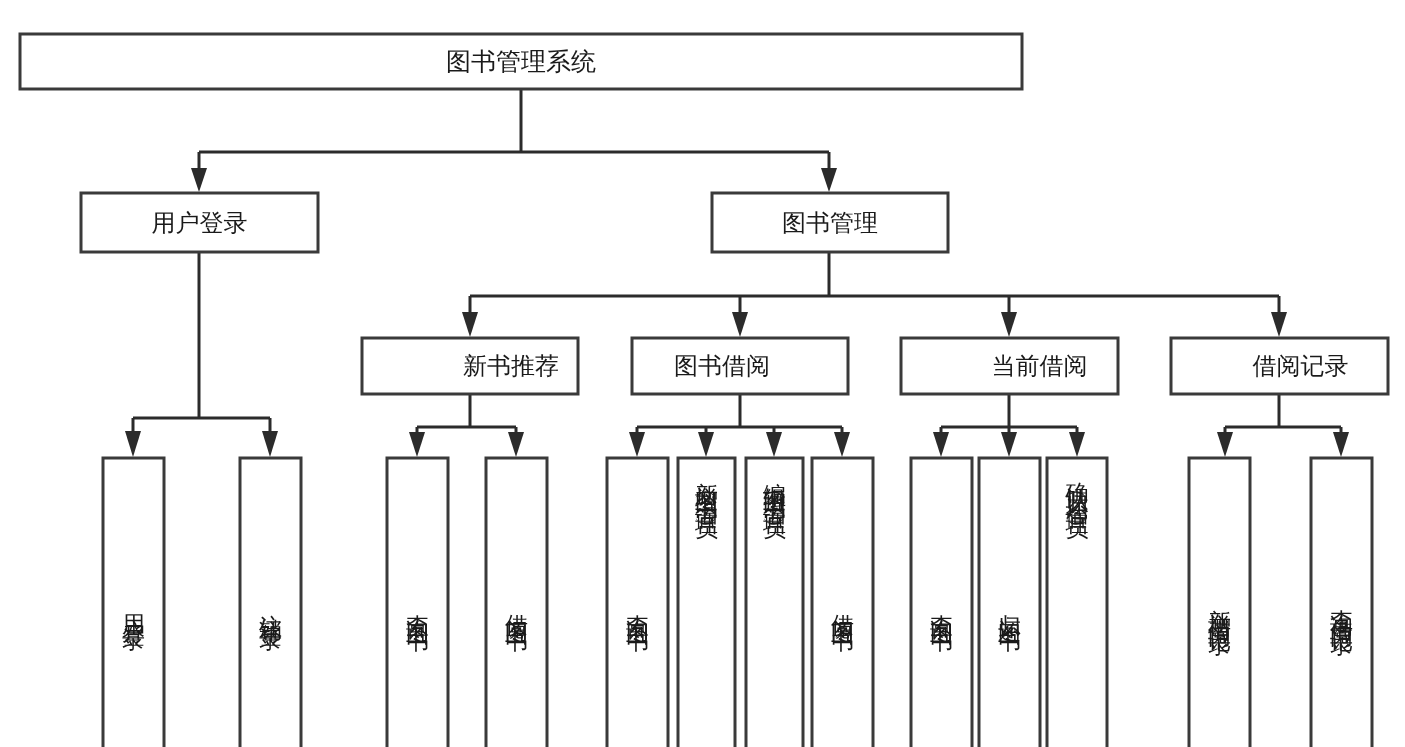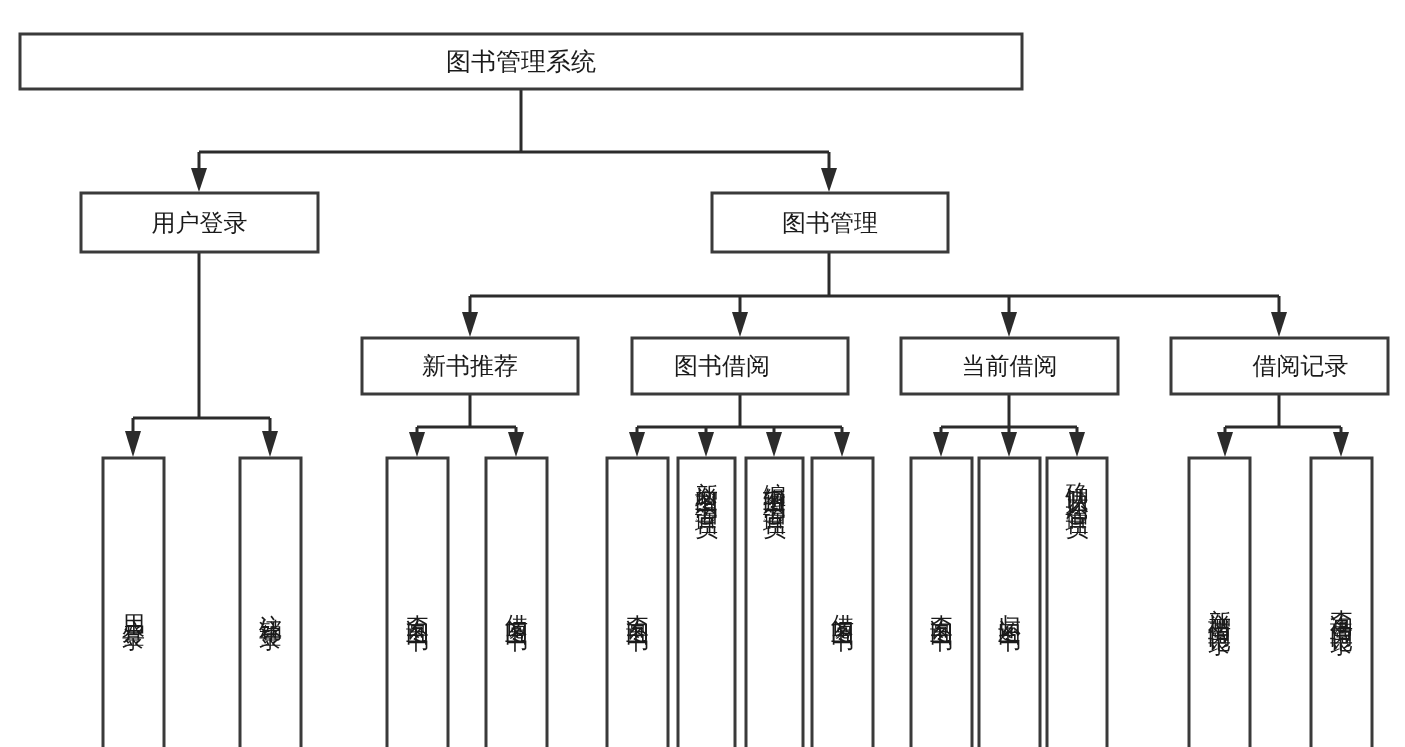--- a/index.html
+++ b/index.html
@@ -200,23 +200,23 @@
 
     <rect class="node-box" x="1189" y="437" width="61" height="296"></rect>
     <rect class="node-box" x="1311" y="437" width="61" height="296"></rect>
   </svg>
 
   <div class="hlabel-wrap" style="left:20px; top:13px; width:1002px; height:55px; font-size:25px;">图书管理系统</div>
 
   <div class="hlabel-wrap" style="left:81px; top:172px; width:237px; height:59px; font-size:24px;">用户登录</div>
   <div class="hlabel-wrap" style="left:712px; top:172px; width:236px; height:59px; font-size:24px;">图书管理</div>
 
-  <div class="hlabel-wrap" style="left:362px; top:317px; width:216px; height:56px; font-size:24px;">新书推荐</div>
+  <div class="hlabel-wrap" style="left:362px; top:317px; width:216px; height:56px; font-size:24px;padding-left:41px;">新书推荐</div>
   <div class="hlabel-wrap" style="left:632px; top:317px; width:180px; height:56px; font-size:24px;">图书借阅</div>
-  <div class="hlabel-wrap" style="left:901px; top:317px; width:217px; height:56px; font-size:24px;">当前借阅</div>
+  <div class="hlabel-wrap" style="left:901px; top:317px; width:217px; height:56px; font-size:24px;padding-left:30px;">当前借阅</div>
   <div class="hlabel-wrap" style="left:1171px; top:317px; width:217px; height:56px; font-size:24px;padding-left:21px;">借阅记录</div>
 
   <div class="vlabel-wrap" style="left:103px; top:437px; width:61px; height:296px;">
     <span class="vlabel-inner">用户登录</span>
   </div>
   <div class="vlabel-wrap" style="left:240px; top:437px; width:61px; height:296px;">
     <span class="vlabel-inner">注销登录</span>
   </div>
 
   <div class="vlabel-wrap" style="left:387px; top:437px; width:61px; height:296px;">

